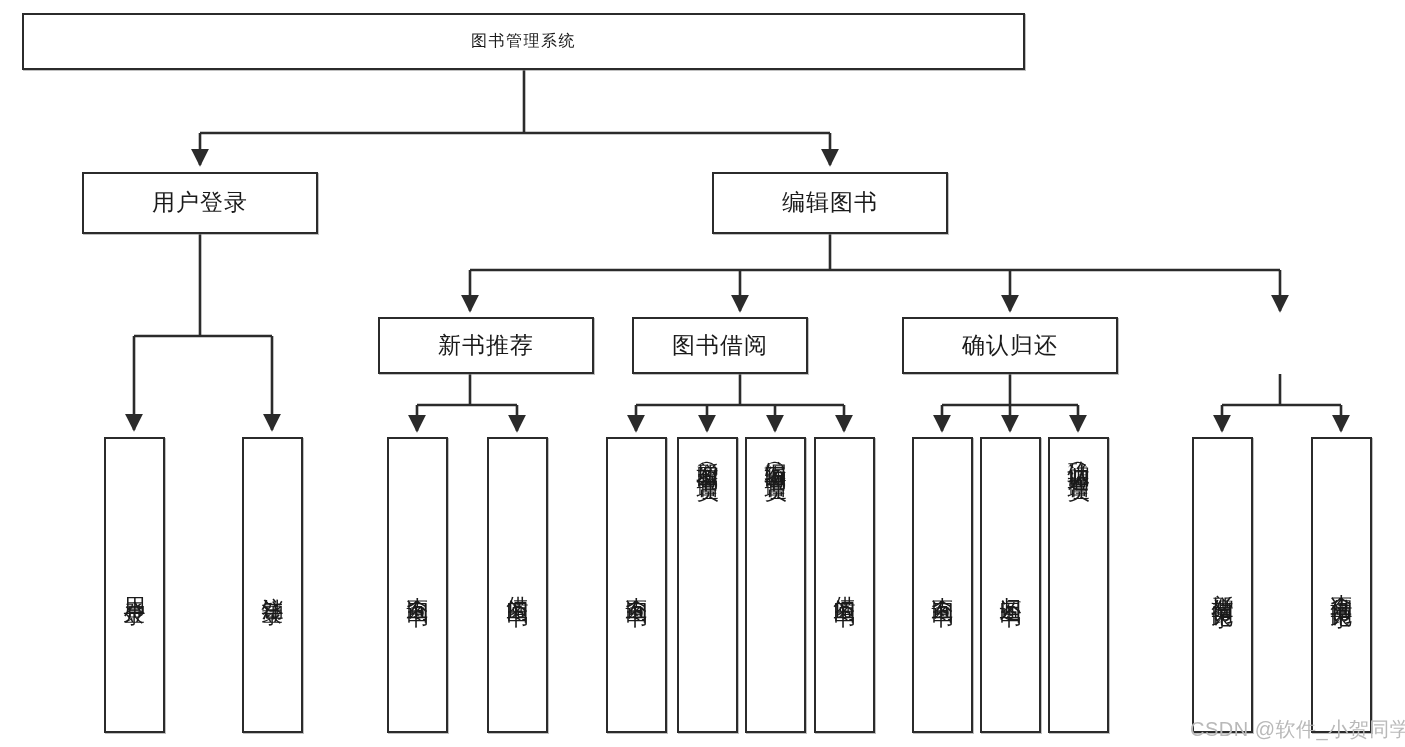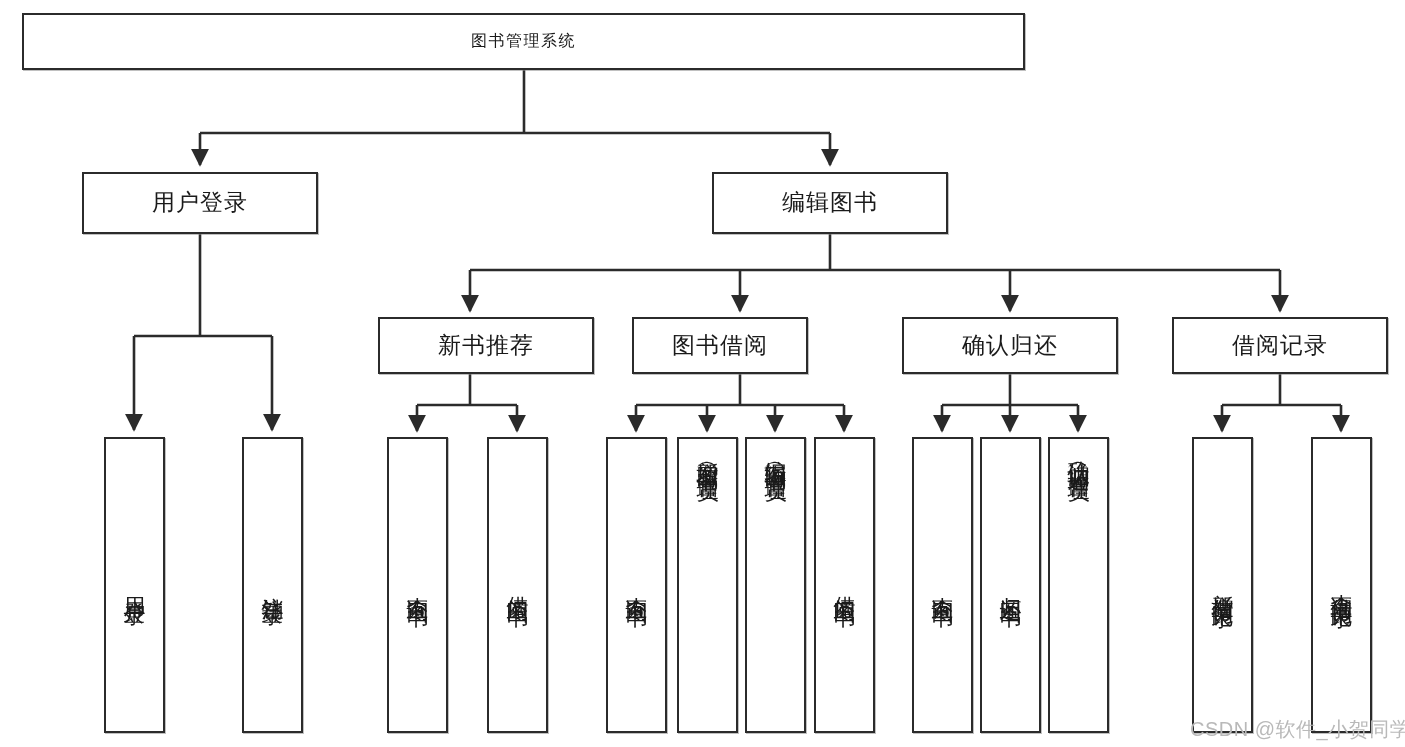--- a/index.html
+++ b/index.html
@@ -142,23 +142,20 @@
 
   <div class="node horizontal" style="left:362px; top:317px; width:216px; height:57px;margin-left:16px;">
     <span class="node-label">新书推荐</span>
   </div>
   <div class="node horizontal" style="left:632px; top:317px; width:176px; height:57px;align-items:center;">
     <span class="node-label">图书借阅</span>
   </div>
   <div class="node horizontal" style="left:902px; top:317px; width:216px; height:57px;">
     <span class="node-label">确认归还</span>
   </div>
-  <div class="node horizontal" style="left:1172px; top:317px; width:216px; height:57px;">
-    <span class="node-label">借阅记录</span>
-  </div>
 
   <div class="node vertical centered" style="left:104px; top:437px; width:61px; height:296px;">
     <span class="node-label">用户登录</span>
   </div>
   <div class="node vertical centered" style="left:242px; top:437px; width:61px; height:296px;">
     <span class="node-label">注销登录</span>
   </div>
 
   <div class="node vertical centered" style="left:387px; top:437px; width:61px; height:296px;">
     <span class="node-label">查询图书</span>

